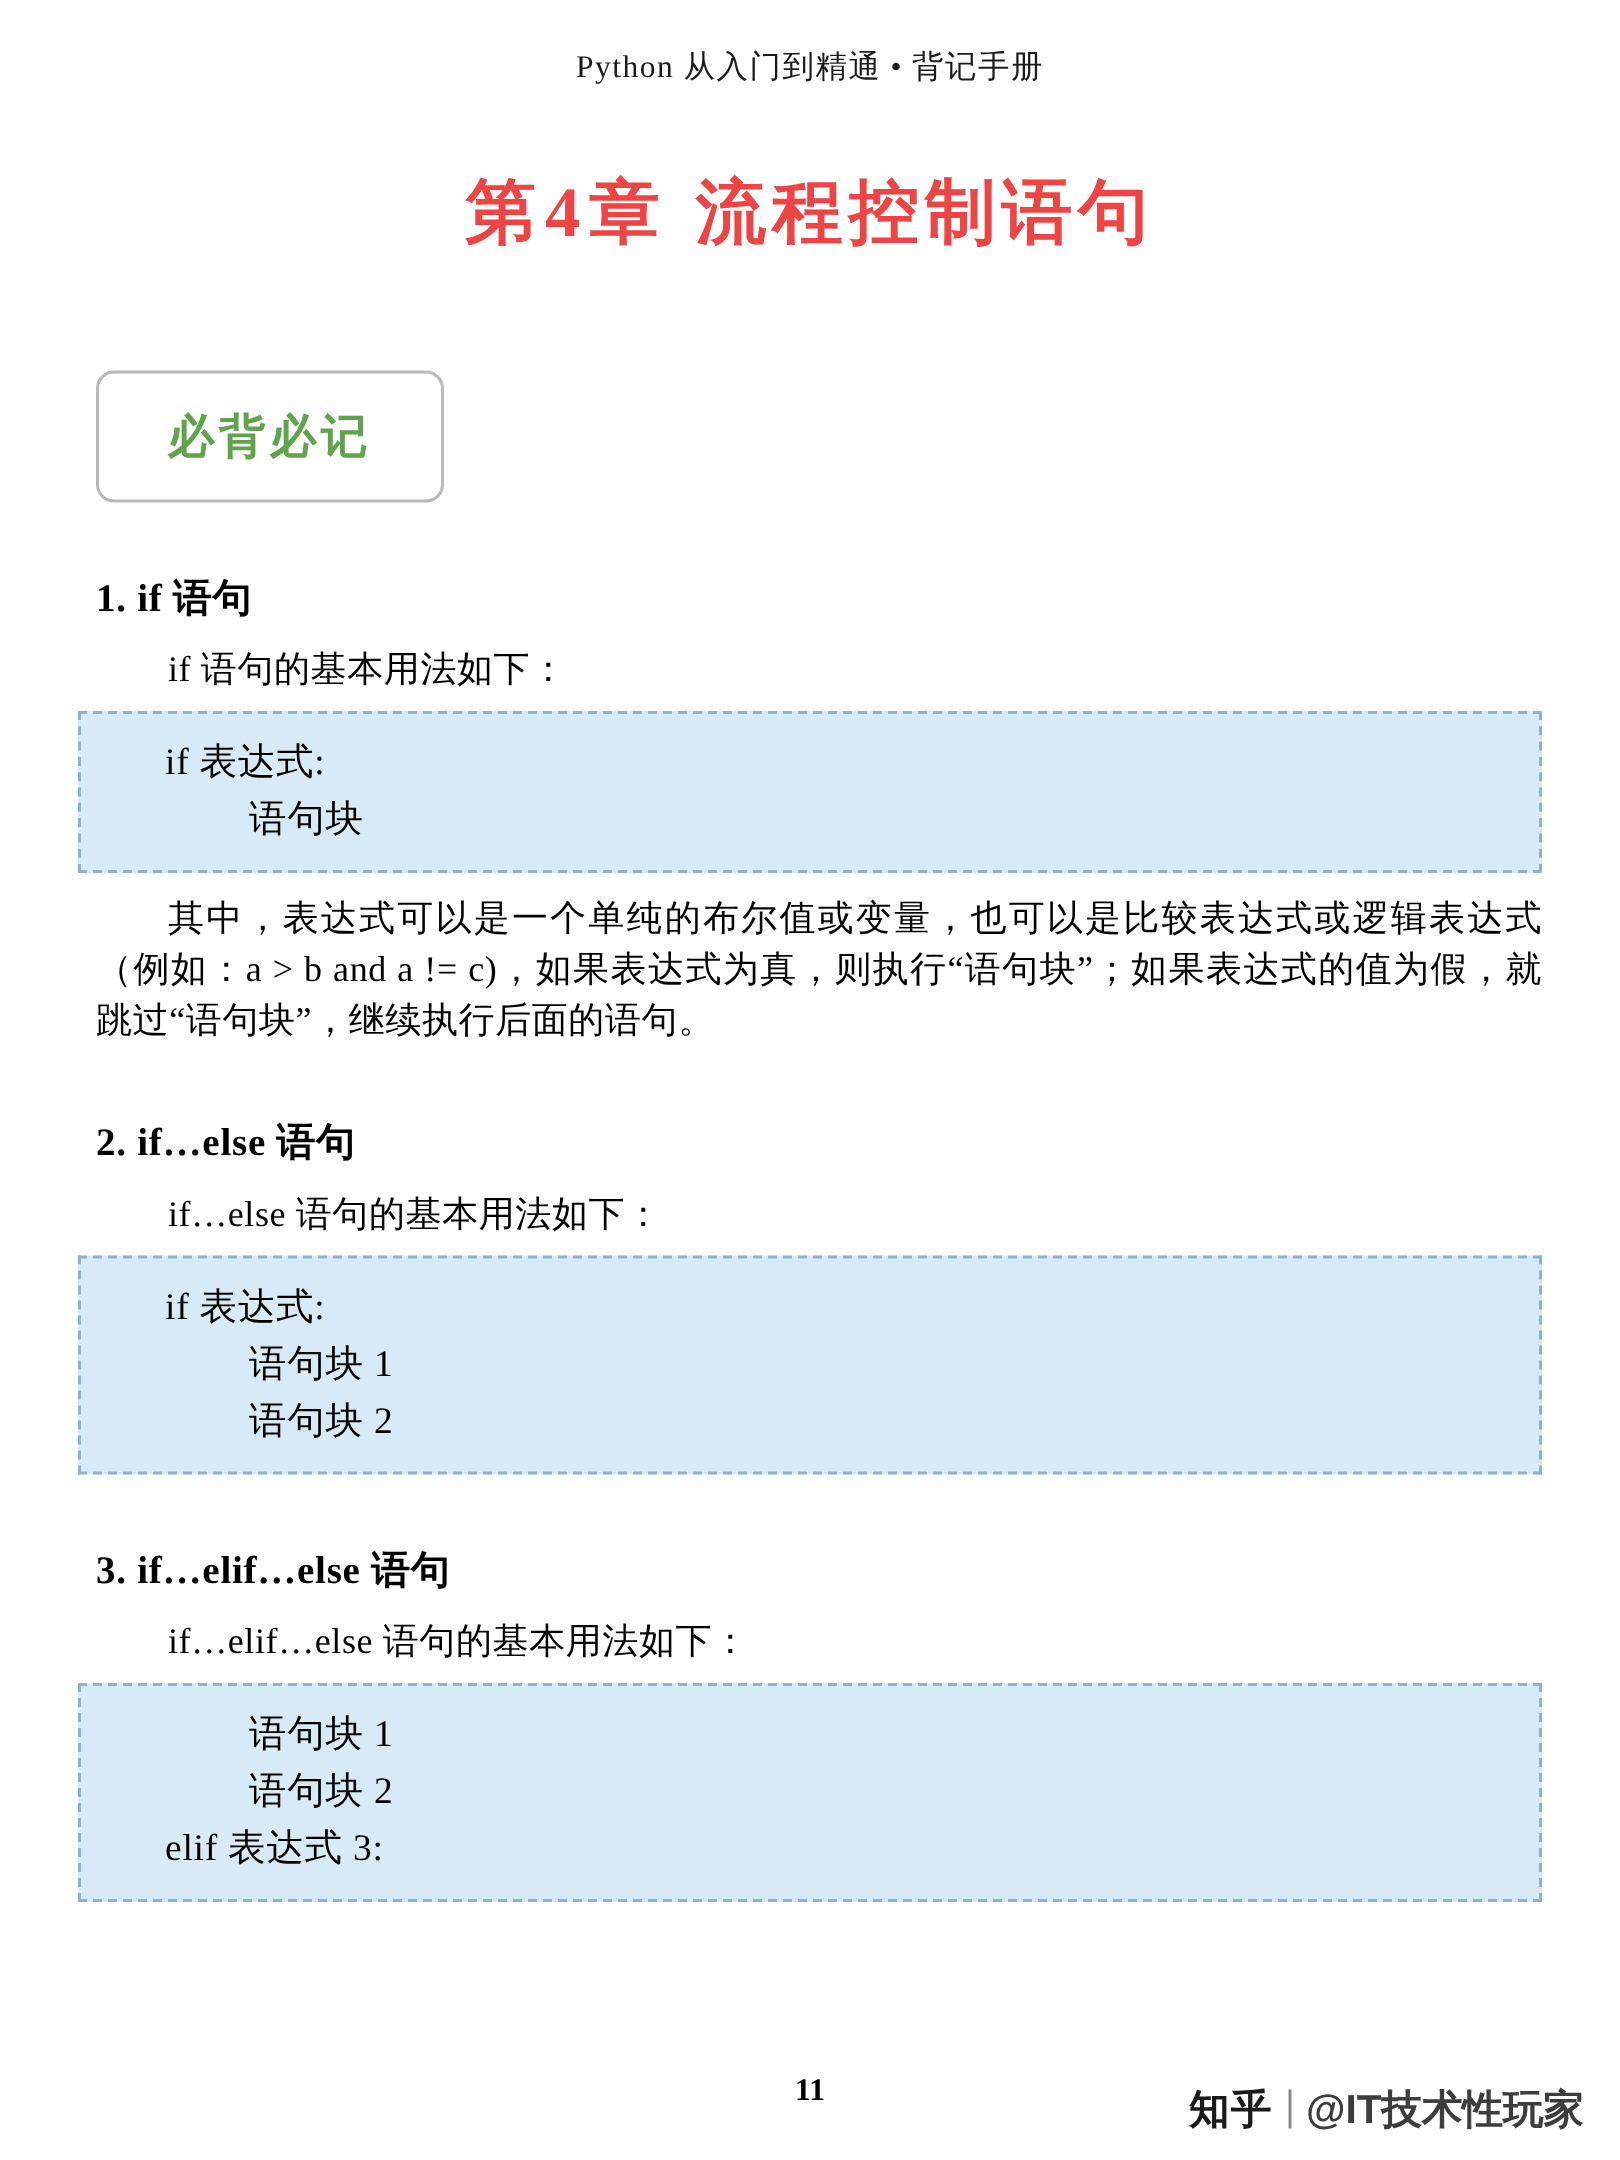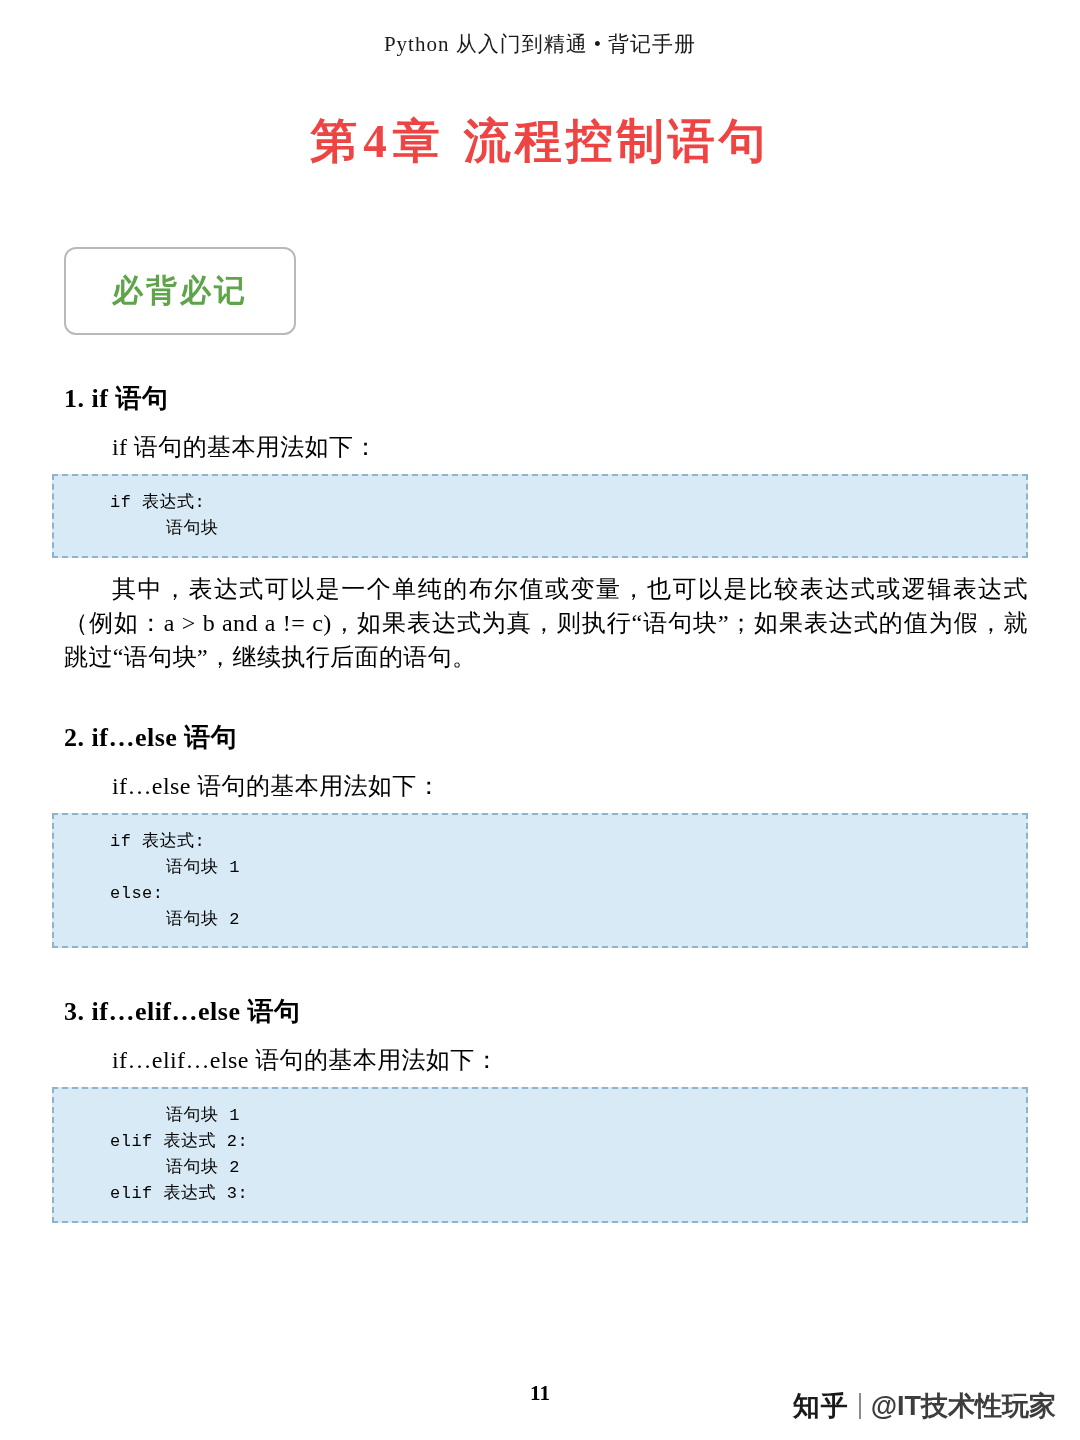--- a/index.html
+++ b/index.html
@@ -89,22 +89,22 @@
   }
   .code-block {
     margin-top: 10px;
     margin-left: 0px;
     background: #d8eaf5;
     border: 2px dashed #8fb4c9;
     box-sizing: border-box;
     padding: 14px 0 14px 0;
   }
   .code-line {
-    font-family: Liberation Mono, monospace;
-    font-size: 17px;
+    font-family: Liberation Serif, serif;
+    font-size: 25px;
     line-height: 1.52;
     padding-left: 56px;
     letter-spacing: 0.5px;
     white-space: pre;
   }
   .code-line.ind {
     padding-left: 112px;
   }
   .page-number {
     position: absolute;
@@ -165,29 +165,27 @@
     <div class="code-line">if 表达式:</div>
     <div class="code-line ind">语句块</div>
   </div>
   <div class="para indent">其中，表达式可以是一个单纯的布尔值或变量，也可以是比较表达式或逻辑表达式（例如：a &gt; b and a != c)，如果表达式为真，则执行“语句块”；如果表达式的值为假，就跳过“语句块”，继续执行后面的语句。</div>
 
   <div class="section-heading">2. if…else 语句</div>
   <div class="para indent">if…else 语句的基本用法如下：</div>
   <div class="code-block">
     <div class="code-line">if 表达式:</div>
     <div class="code-line ind">语句块 1</div>
-    <div class="code-line">else:</div>
     <div class="code-line ind">语句块 2</div>
   </div>
 
   <div class="section-heading">3. if…elif…else 语句</div>
   <div class="para indent">if…elif…else 语句的基本用法如下：</div>
   <div class="code-block block-3">
     <div class="code-line ind">语句块 1</div>
-    <div class="code-line">elif 表达式 2:</div>
     <div class="code-line ind">语句块 2</div>
     <div class="code-line">elif 表达式 3:</div>
   </div>
 
   <div class="page-number">11</div>
 
   <div class="watermark">
     <span class="zh">知乎</span>
     <span class="bar"></span>
     <span>@IT技术性玩家</span>

